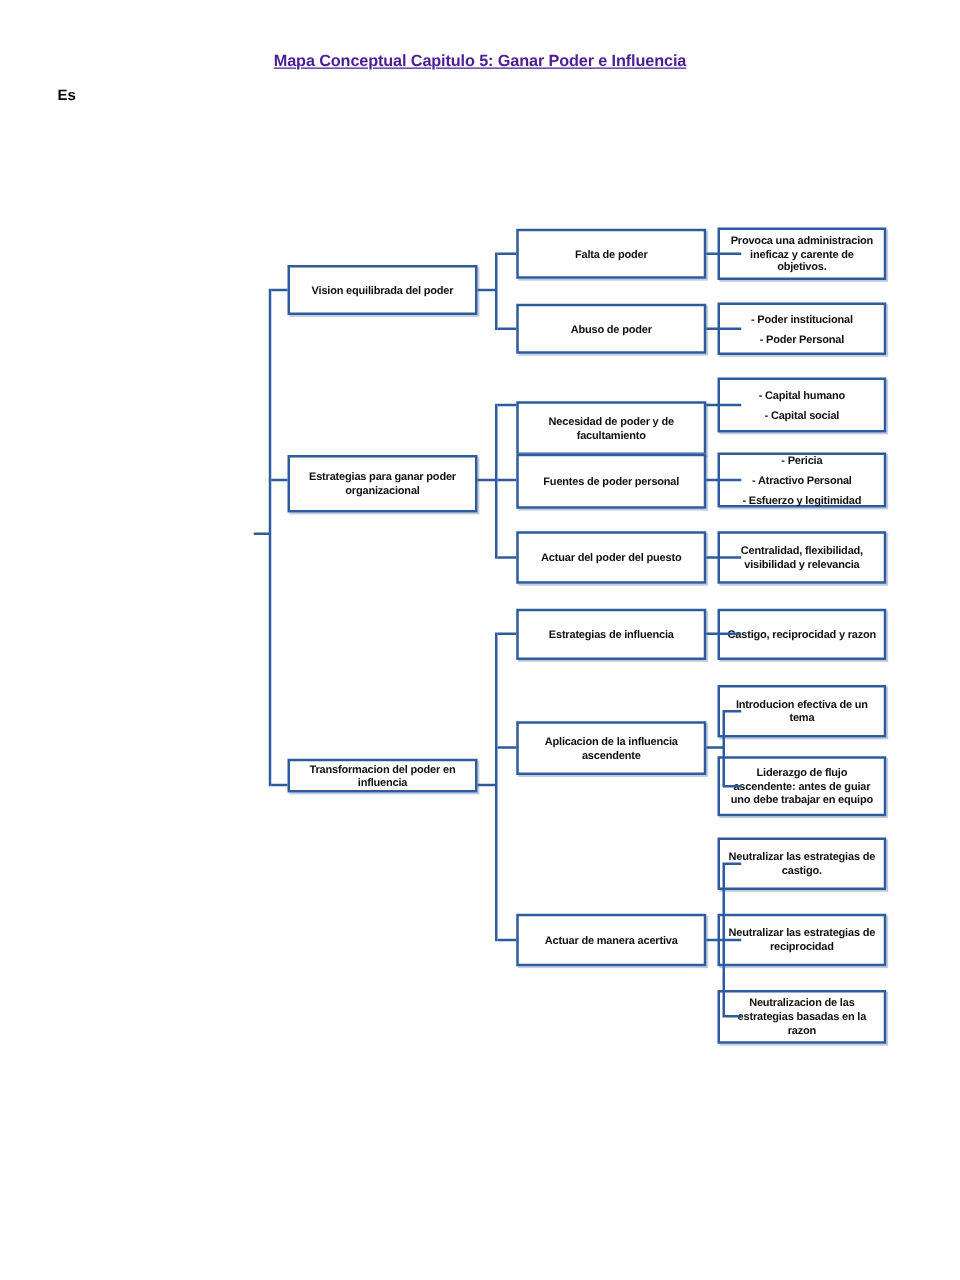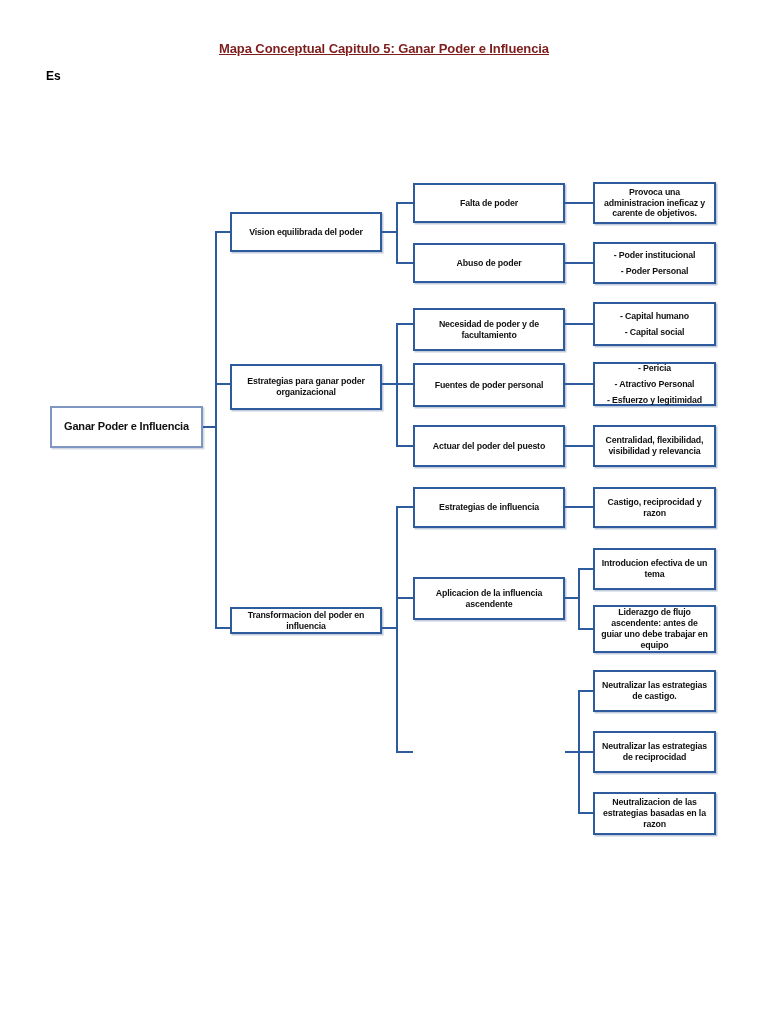--- a/index.html
+++ b/index.html
@@ -6,21 +6,21 @@
   body{
     width:768px;height:1024px;
     background:#ffffff;
     font-family:"Liberation Sans",sans-serif;
     position:relative;
     overflow:hidden;
   }
   .page{position:absolute;inset:0;background:#ffffff;}
   .title{
     position:absolute;top:41px;left:0;width:768px;
-    text-align:center;font-size:13px;font-weight:bold;color:#7f1d1d;
+    text-align:center;font-size:13px;font-weight:bold;color:#4c1d95;
     text-decoration:underline;letter-spacing:-0.1px;
   }
   .annotation{
     position:absolute;left:46px;top:69px;
     font-size:12px;font-weight:bold;color:#000;
   }
   .node{
     position:absolute;background:#fff;
     border:2px solid #2e5b9e;box-sizing:border-box;
     display:flex;flex-direction:column;align-items:center;justify-content:center;
@@ -29,47 +29,47 @@
     padding:2px 5px;
     box-shadow:1.5px 1.5px 0 rgba(120,140,175,0.45);
   }
   .node.root{
     left:50px;top:406px;width:153px;height:42px;
     border-color:#8096c2;font-size:11px;letter-spacing:-0.2px;
     box-shadow:1.5px 1.5px 0 rgba(150,160,185,0.4);
   }
   .col1{left:230px;width:152px;}
   .col2{left:413px;width:152px;}
-  .col3{left:593px;width:123px;}
+  .col3{left:574px;width:135px;}
   .list .line{margin:2.5px 0;}
   .wire{position:absolute;background:#2e5b9e;}
   .wire.h{height:2px;}
   .wire.v{width:2px;}
 </style>
 </head>
 <body>
 
 <div class="page">
 
   <div class="title">Mapa Conceptual Capitulo 5: Ganar Poder e Influencia</div>
   <div class="annotation">Es</div>
 
-  <div class="node root">Ganar Poder e Influencia</div>
 
   <div class="node col1" style="top:212px;height:40px">Vision equilibrada del poder</div>
   <div class="node col1" style="top:364px;height:46px">Estrategias para ganar poder organizacional</div>
   <div class="node col1" style="top:607px;height:27px">Transformacion del poder en influencia</div>
 
   <div class="node col2" style="top:183px;height:40px">Falta de poder</div>
   <div class="node col2" style="top:243px;height:40px">Abuso de poder</div>
-  <div class="node col2" style="top:308px;height:43px">Necesidad de poder y de facultamiento</div>
+  <div class="node col2" style="top:321px;height:43px">Necesidad de poder y de facultamiento</div>
   <div class="node col2" style="top:363px;height:44px">Fuentes de poder personal</div>
   <div class="node col2" style="top:425px;height:42px">Actuar del poder del puesto</div>
   <div class="node col2" style="top:487px;height:41px">Estrategias de influencia</div>
   <div class="node col2" style="top:577px;height:43px">Aplicacion de la influencia ascendente</div>
+  <div class="node col2" style="top:731px;height:42px">Actuar de manera acertiva</div>
 
   <div class="node col3" style="top:182px;height:42px">Provoca una administracion ineficaz y carente de objetivos.</div>
 
   <div class="node col3 list" style="top:242px;height:42px">
     <span class="line">- Poder institucional</span>
     <span class="line">- Poder Personal</span>
   </div>
 
   <div class="node col3 list" style="top:302px;height:44px">
     <span class="line">- Capital humano</span>

